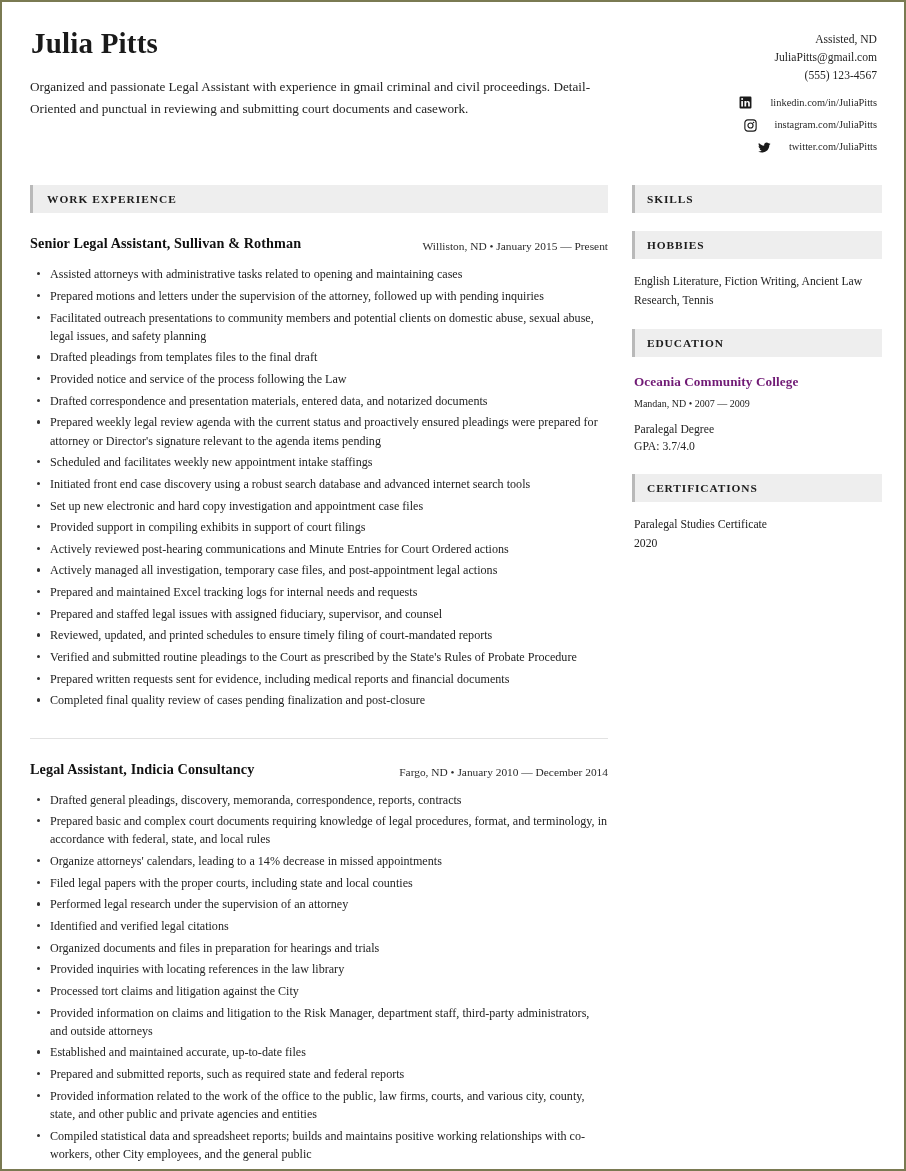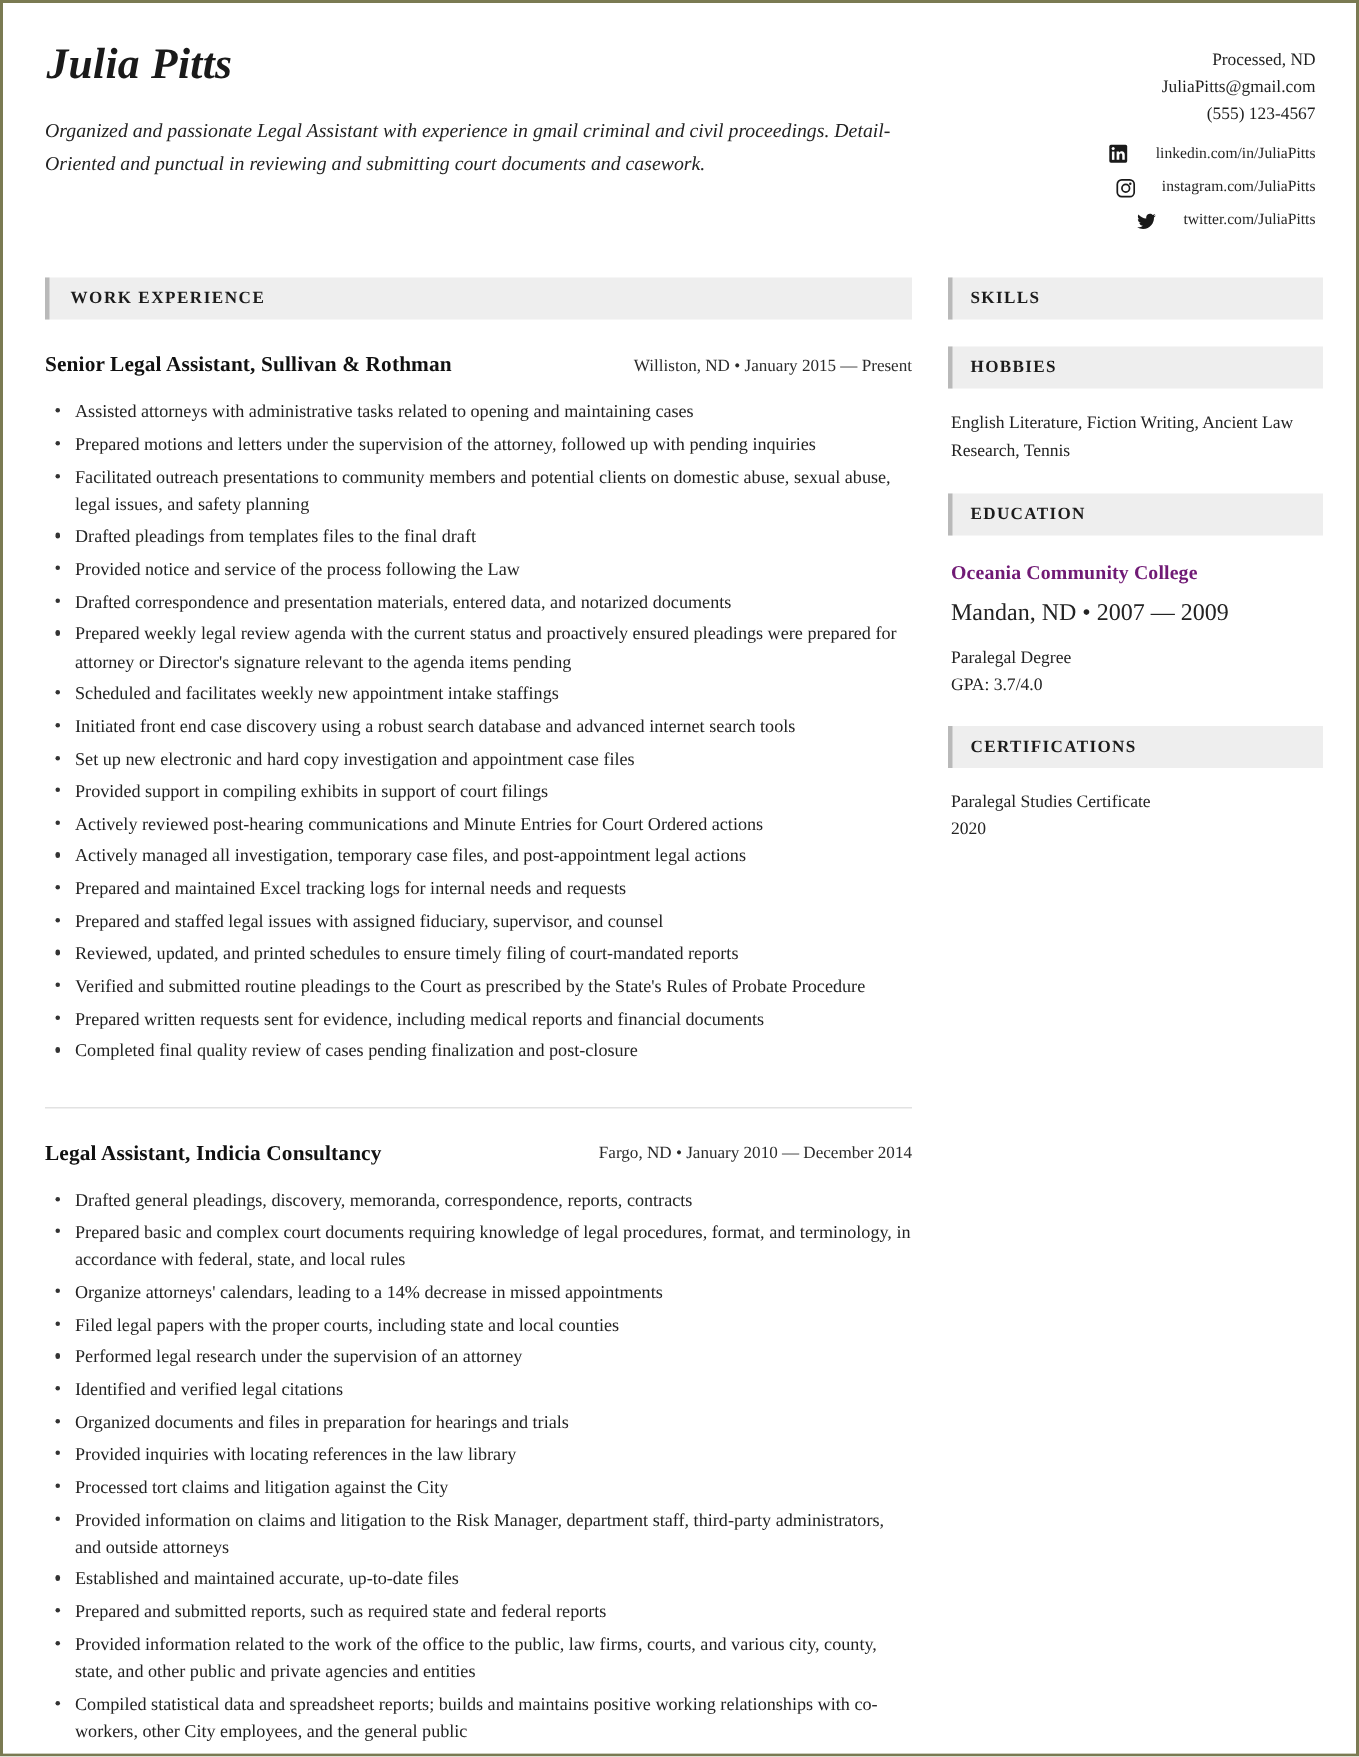--- a/index.html
+++ b/index.html
@@ -31,21 +31,21 @@
     border: 1px solid #ffffff;
     padding: 22px 26px 0 27px;
   }
 
   
   .header {
     display: flex;
     align-items: flex-start;
     justify-content: space-between;
   }
-  .header-left { width: 585px; font-style: italic; }
+  .header-left { width: 585px; }
   .name {
     font-size: 29px;
     font-weight: bold;
     letter-spacing: 0.2px;
     margin: 3px 0 16px 1px;
     line-height: 1.1;
   }
   .summary {
     font-size: 13.2px;
     line-height: 1.67;
@@ -102,21 +102,21 @@
     color: #1c1c1c;
     box-sizing: border-box;
   }
   .col-main .sec-bar { height: 28px; line-height: 14px; }
   .col-side .sec-bar { height: 28px; line-height: 14px; padding-left: 12px; letter-spacing: 0.9px; }
 
   
   .job { padding-top: 22px; }
   .job-head {
     display: flex;
-    align-items: center;
+    align-items: flex-end;
     justify-content: space-between;
   }
   .job-title {
     font-size: 14.2px;
     font-weight: bold;
     letter-spacing: 0.1px;
     color: #111111;
   }
   .job-meta {
     font-size: 11.4px;
@@ -162,21 +162,21 @@
     color: #232323;
   }
   .edu-school {
     font-size: 13.2px;
     font-weight: bold;
     color: #701a75;
     margin-bottom: 3px;
     letter-spacing: 0.1px;
   }
   .edu-meta {
-    font-size: 16px;
+    font-size: 10px;
     color: #232323;
     margin-bottom: 9px;
   }
   .edu-line {
     font-size: 11.7px;
     color: #232323;
     line-height: 1.5;
   }
   .cert-line {
     font-size: 11.7px;
@@ -189,21 +189,21 @@
 
 <div class="page">
 <div class="inner">
 
   <div class="header">
     <div class="header-left">
       <div class="name">Julia Pitts</div>
       <div class="summary">Organized and passionate Legal Assistant with experience in gmail criminal and civil proceedings. Detail-Oriented and punctual in reviewing and submitting court documents and casework.</div>
     </div>
     <div class="header-right">
-      <div class="contact-line">Processed, ND</div>
+      <div class="contact-line">Assisted, ND</div>
       <div class="contact-line">JuliaPitts@gmail.com</div>
       <div class="contact-line">(555) 123-4567</div>
 
       <div class="socials">
         <div class="social-row">
           <span class="social-icon">
             <svg width="13" height="13" viewBox="0 0 24 24" aria-hidden="true">
               <rect x="1" y="1" width="22" height="22" rx="2" fill="#1a1a1a"></rect>
               <rect x="4.2" y="9.3" width="3.1" height="10.2" fill="#ffffff"></rect>
               <circle cx="5.75" cy="5.6" r="1.85" fill="#ffffff"></circle>

